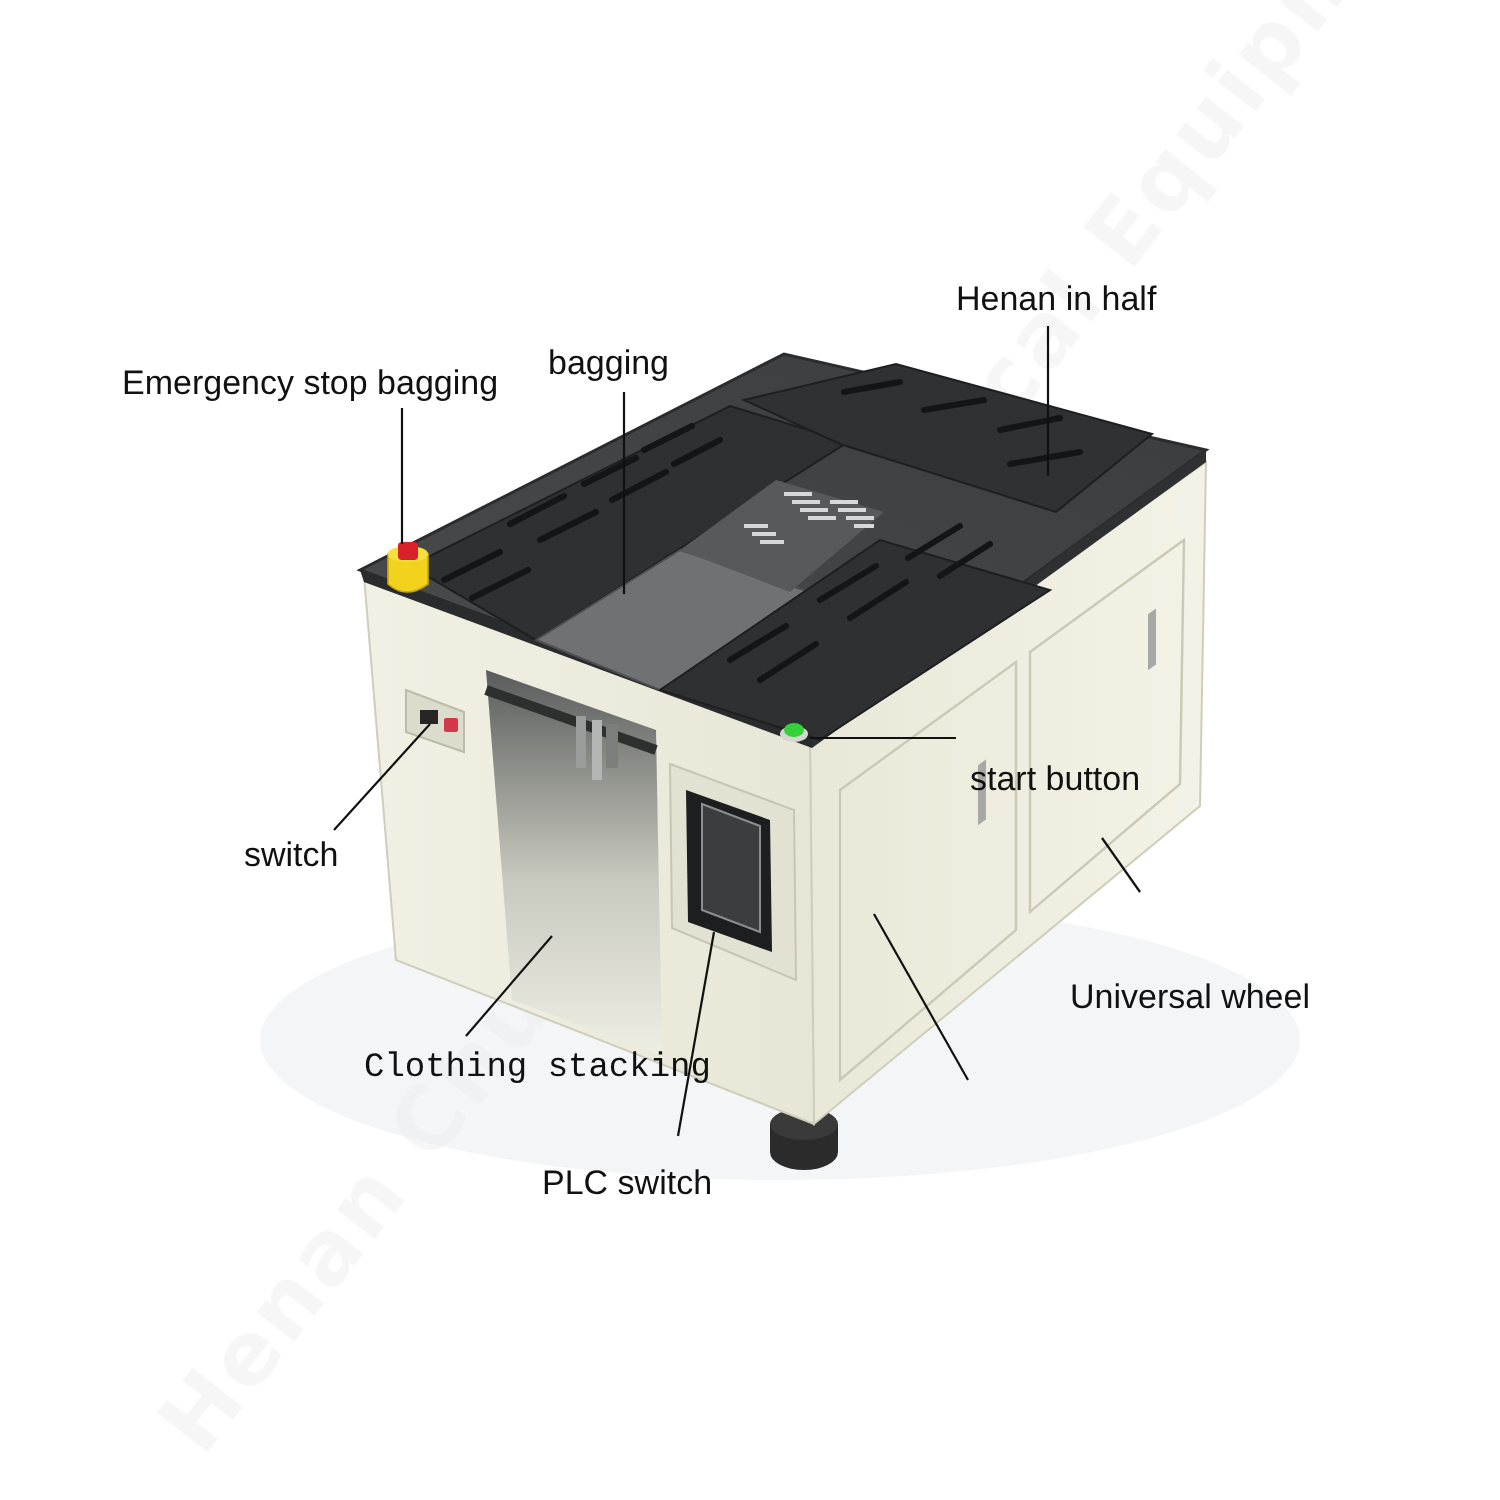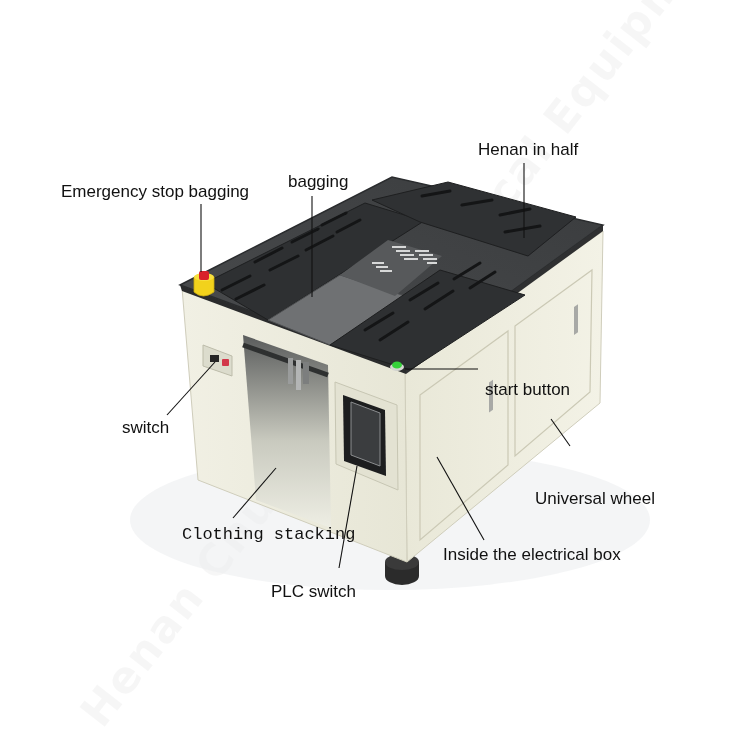--- a/index.html
+++ b/index.html
@@ -157,22 +157,21 @@
       <line x1="405" y1="369" x2="478" y2="369"></line>
       <line x1="167" y1="415" x2="215" y2="362"></line>
       <line x1="551" y1="419" x2="570" y2="446"></line>
       <line x1="233" y1="518" x2="276" y2="468"></line>
       <line x1="339" y1="568" x2="357" y2="466"></line>
       <line x1="437" y1="457" x2="484" y2="540"></line>
     </g>
   </svg>
 
   <div class="label" style="left:61px; top:182px;">Emergency stop bagging</div>
-  <div class="label" style="left:274px; top:172px;margin-left:14px;">bagging</div>
+  <div class="label" style="left:274px; top:172px;">bagging</div>
   <div class="label" style="left:478px; top:140px;">Henan in half</div>
   <div class="label" style="left:485px; top:380px;">start button</div>
   <div class="label" style="left:122px; top:418px;text-align:center;">switch</div>
   <div class="label" style="left:535px; top:457px;margin-top:32px;">Universal wheel</div>
   <div class="label" style="left:182px; top:525px;font-family:Liberation Mono, monospace;">Clothing stacking</div>
-  <div class="label" style="left:443px; top:545px;">Inside the electrical box</div>
   <div class="label" style="left:271px; top:582px;">PLC switch</div>
 
 </div>
 
 </body></html>

